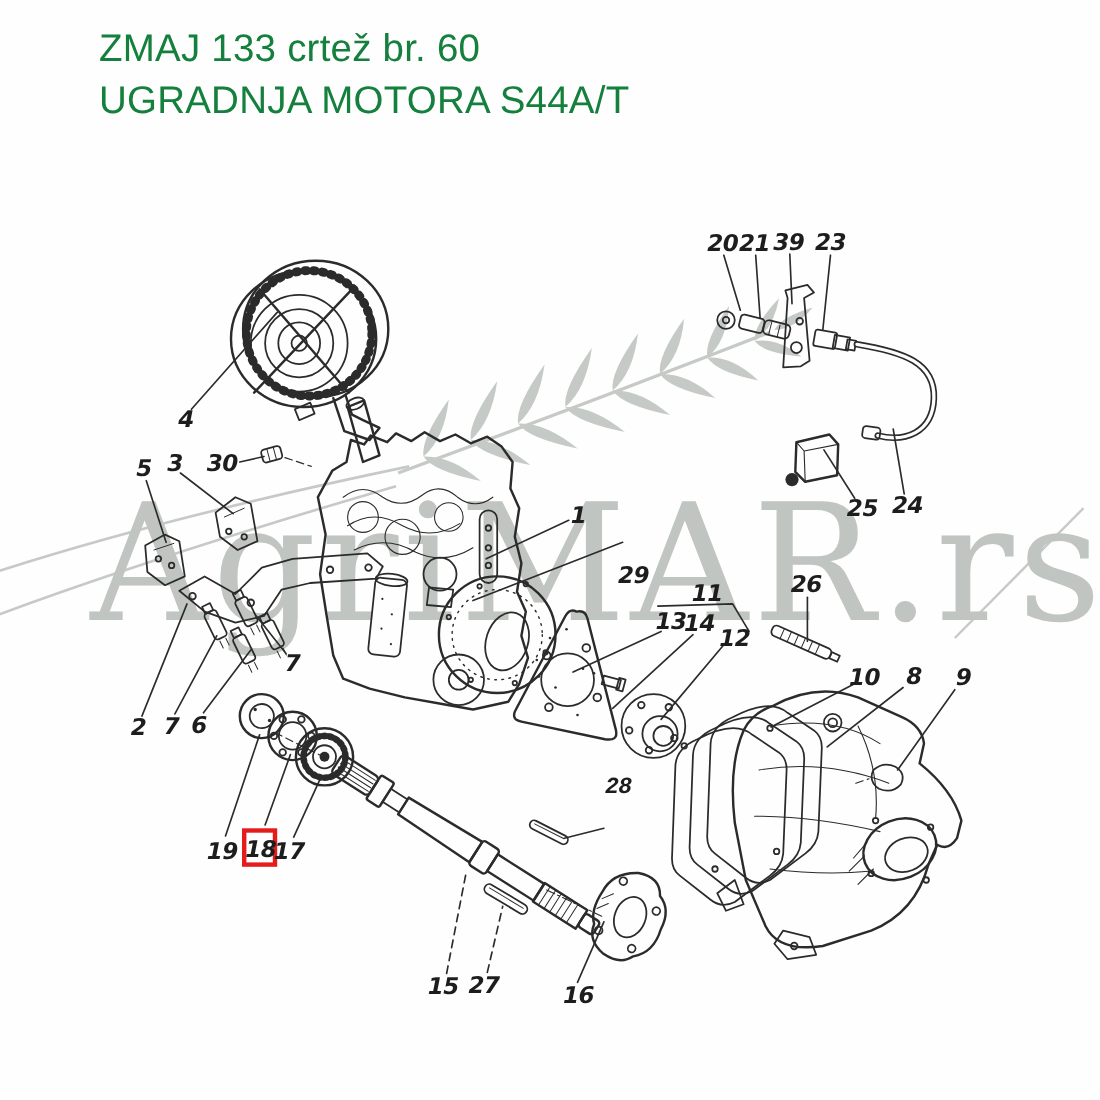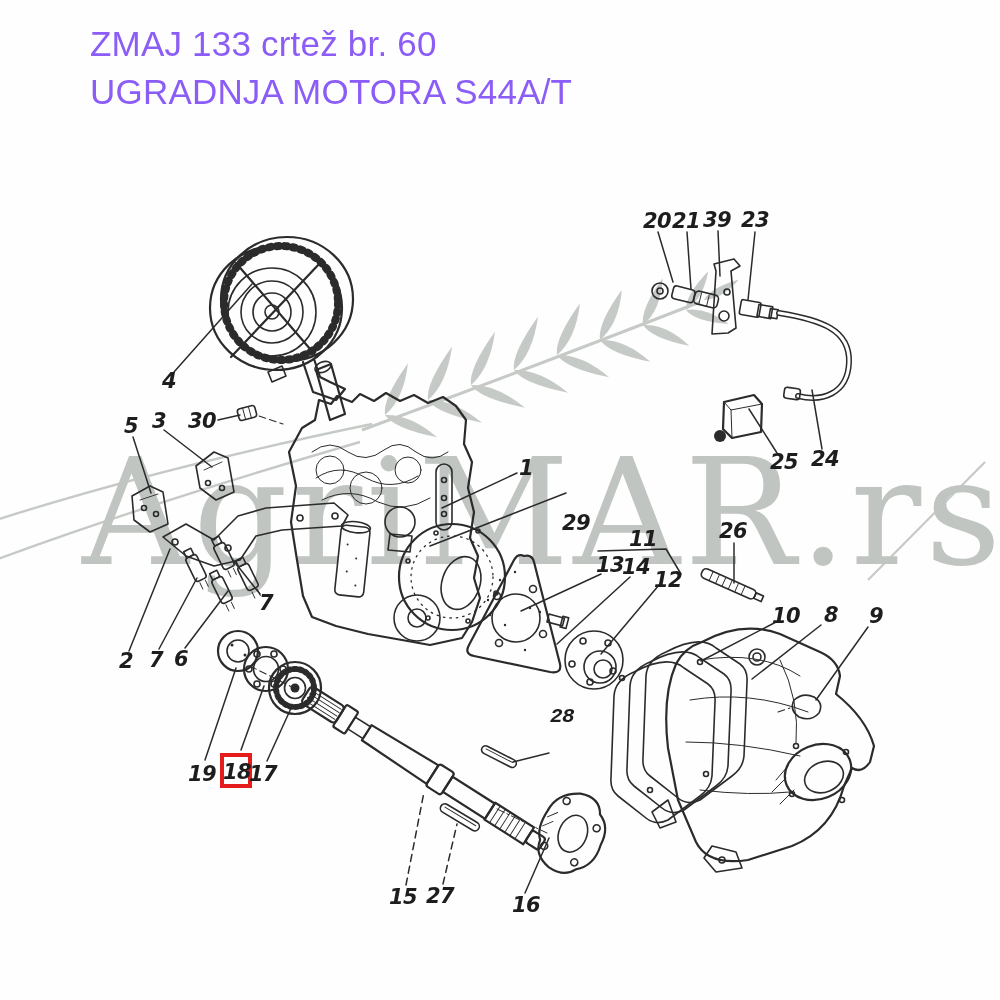--- a/index.html
+++ b/index.html
@@ -1,18 +1,18 @@
 <!DOCTYPE html>
 <html><head>
 <meta charset="utf-8">
 <style>
   html,body{margin:0;padding:0;background:#fff;}
   .page{position:relative;width:1000px;height:1000px;background:#fefefe;overflow:hidden;
         font-family:"Liberation Sans",sans-serif;}
-  .title-block{position:absolute;left:90px;top:20px;z-index:8;color:#8b5cf6;}
+  .title-block{position:absolute;left:90px;top:20px;z-index:8;color:#15803d;}
   .title-line{font-size:35px;line-height:48px;font-weight:400;letter-spacing:.2px;white-space:nowrap;}
   .watermark-layer{position:absolute;inset:0;z-index:1;}
   .watermark-text{position:absolute;left:82px;top:438px;font-family:"DejaVu Serif",serif;
         font-size:148px;letter-spacing:4px;line-height:150px;color:#c1c5c1;white-space:nowrap;}
   .wheat-svg{position:absolute;inset:0;}
   .diagram-svg{position:absolute;inset:0;z-index:3;}
   .ink{stroke:#2b2b2b;fill:none;stroke-width:1.6;stroke-linecap:round;stroke-linejoin:round;}
   .w1{stroke-width:1;}
   .w2{stroke-width:2.2;}
   .thin{stroke-width:.9;}

